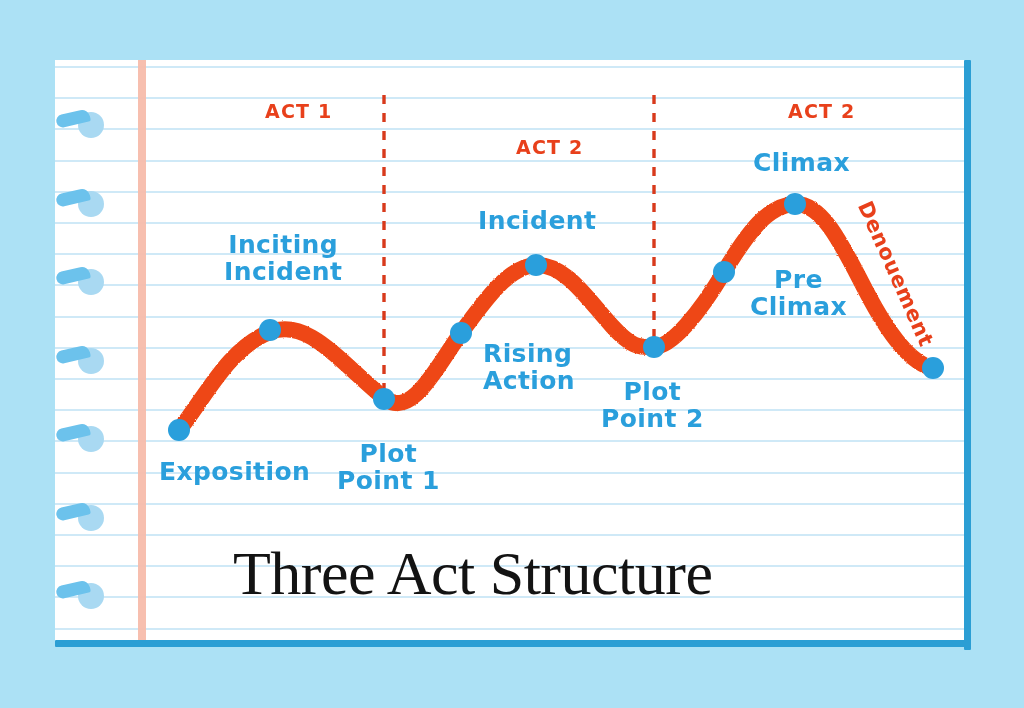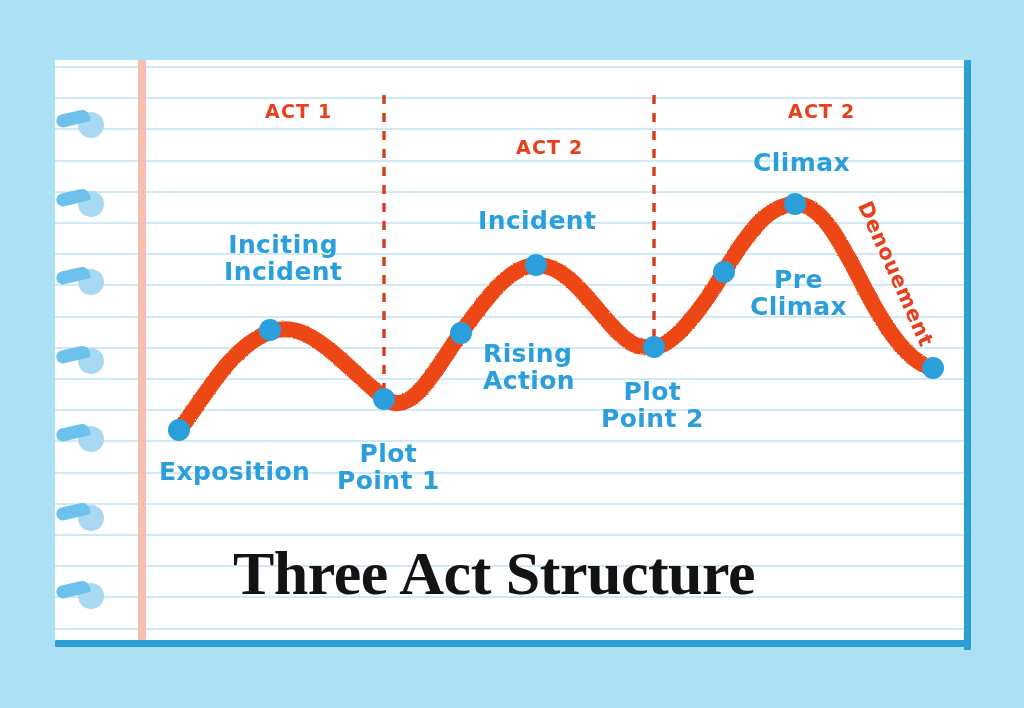--- a/index.html
+++ b/index.html
@@ -126,21 +126,21 @@
   .lbl-red-rot {
     color: #e8401b;
     font-size: 21px;
     letter-spacing: .5px;
     transform: rotate(66deg);
     transform-origin: left top;
   }
   .title {
     position: absolute;
     font-family: "Liberation Serif", serif;
-    font-weight: bold;
+    font-weight: normal;
     color: #131313;
     font-size: 62px;
     letter-spacing: -0.5px;
     white-space: pre;
   }
 </style>
 </head>
 <body>
 
 <div id="stage">

